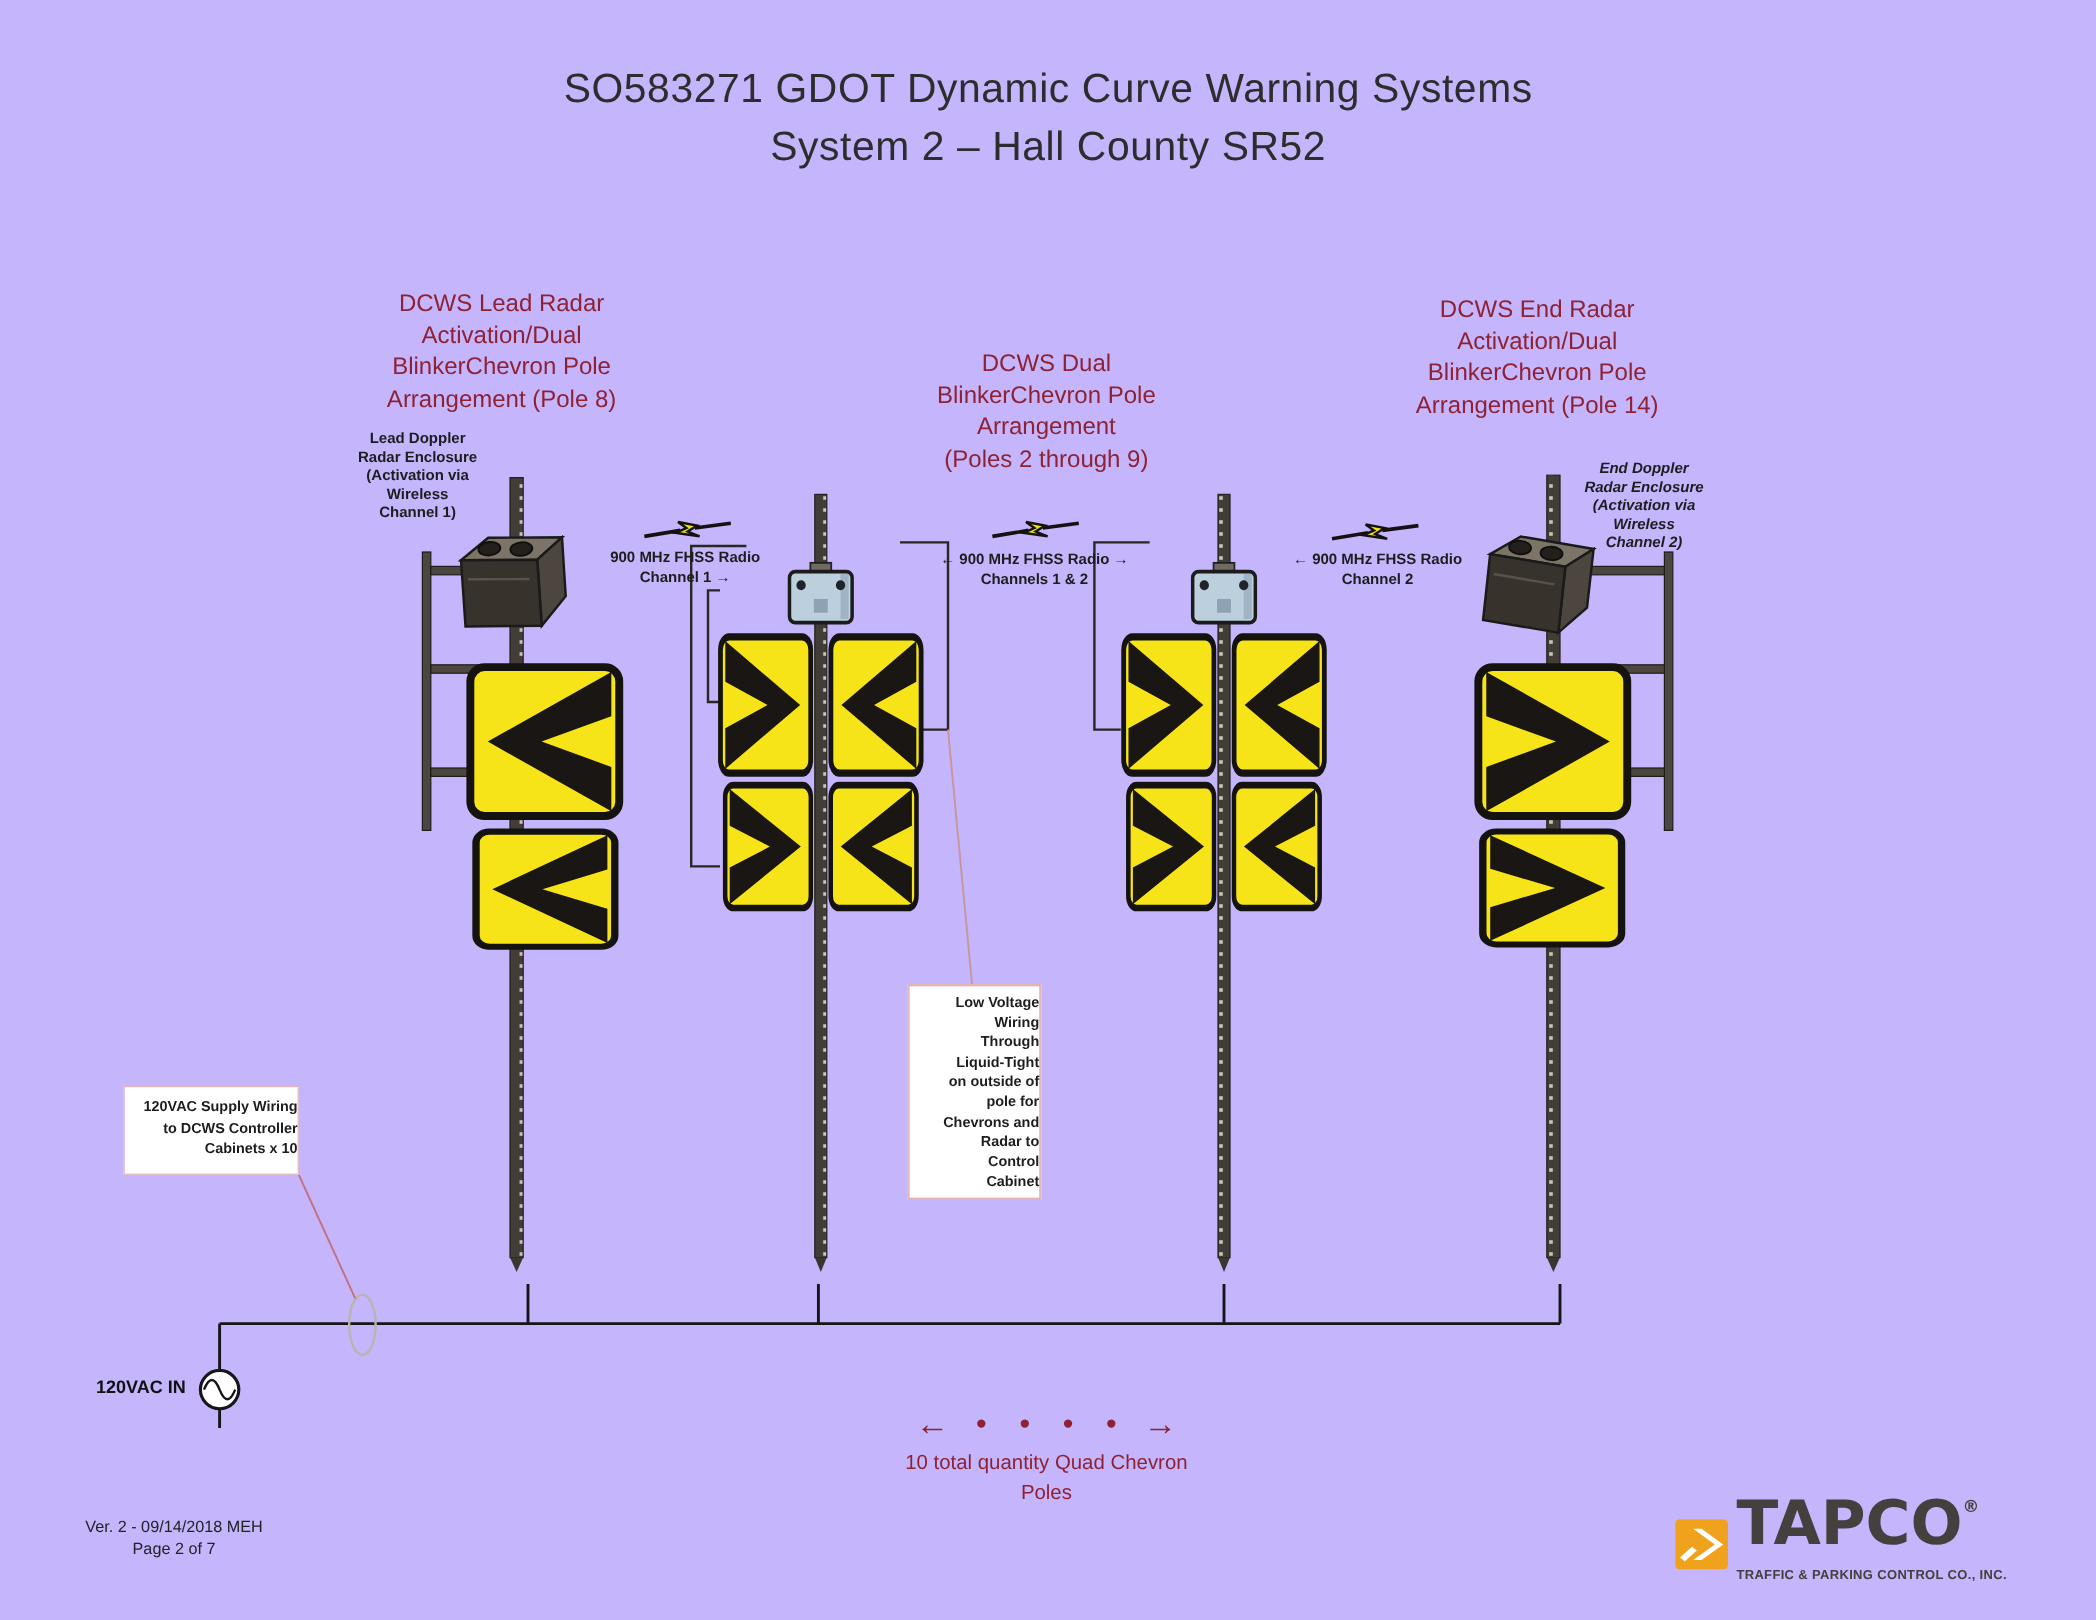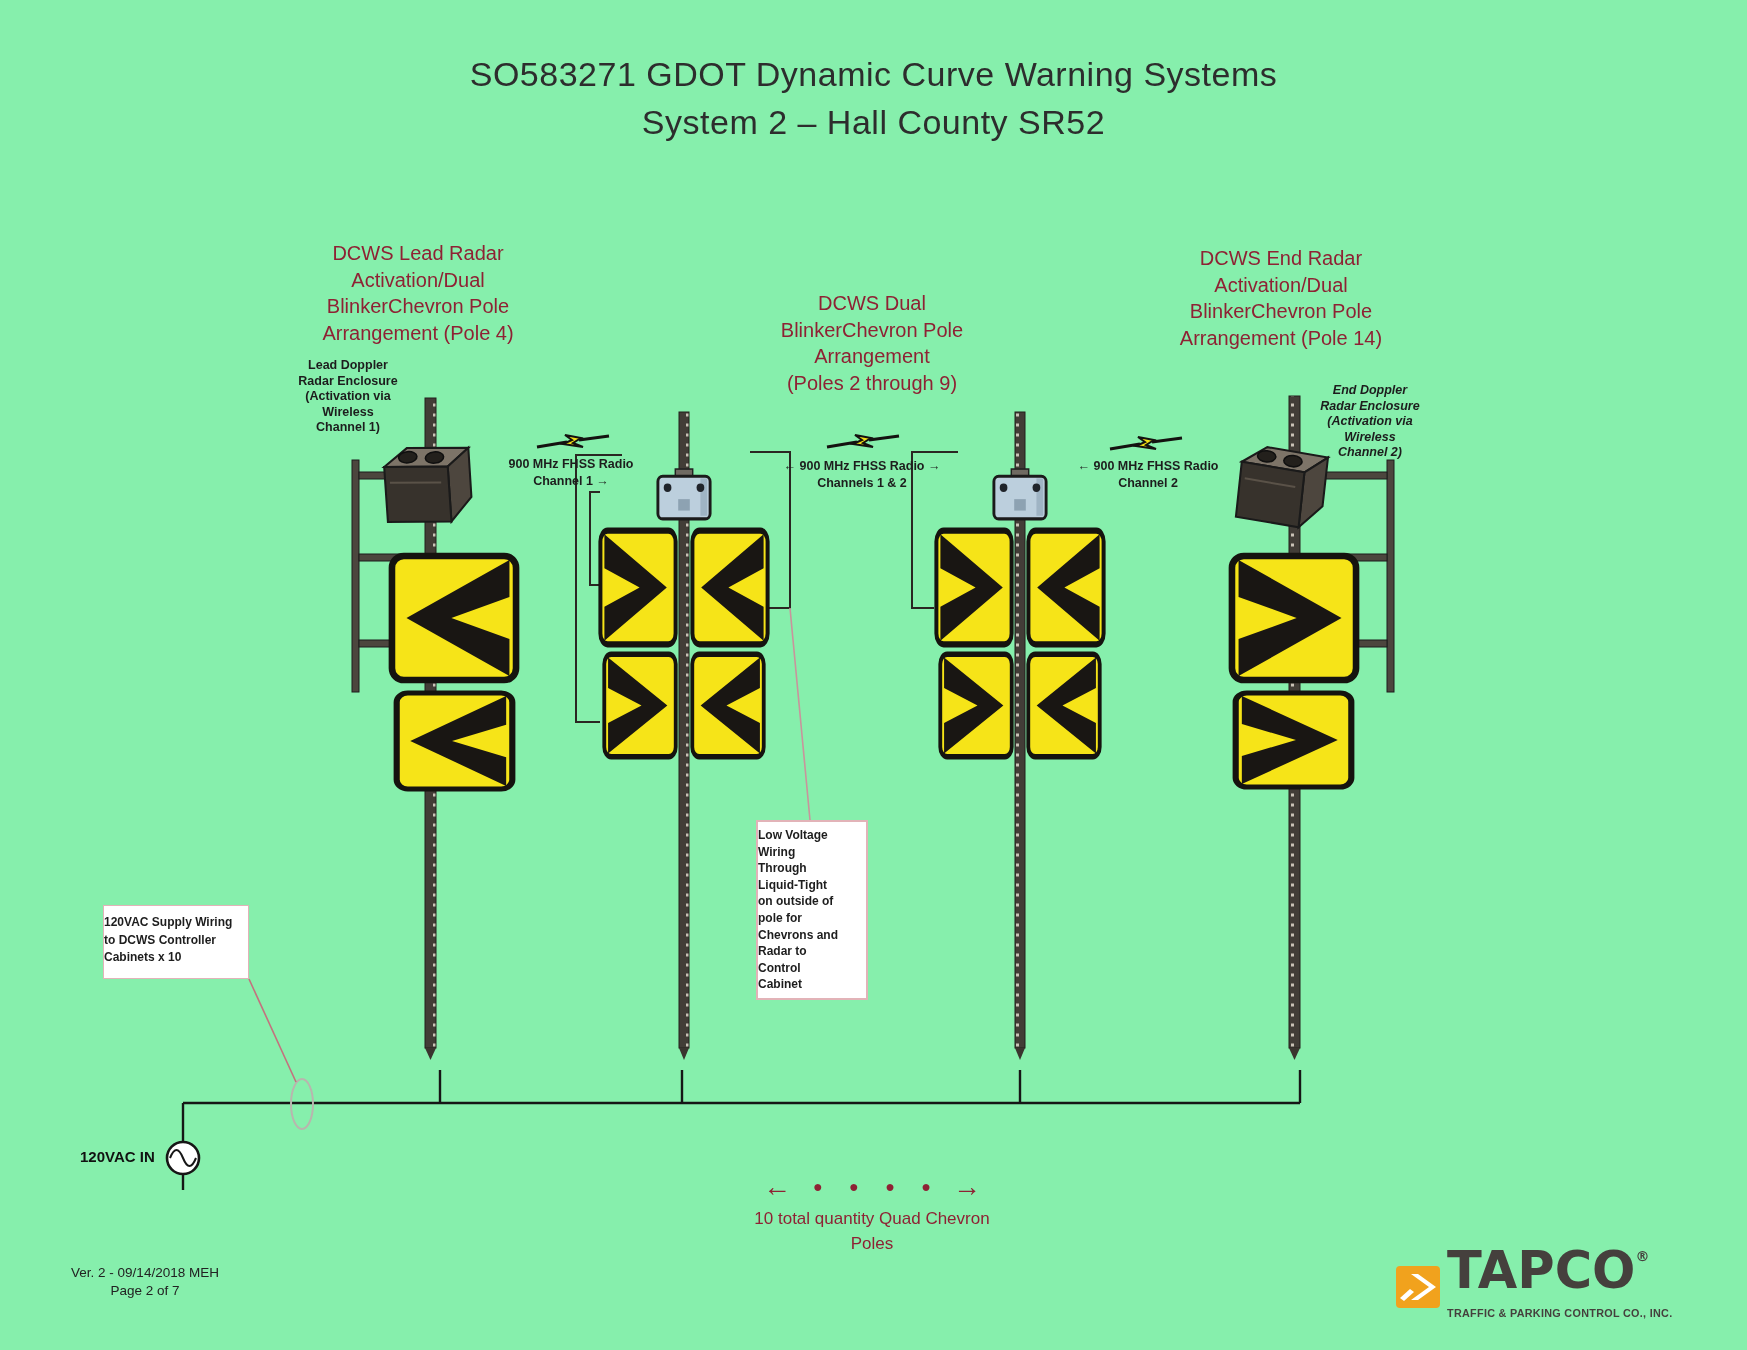--- a/index.html
+++ b/index.html
@@ -1,35 +1,35 @@
 <!DOCTYPE html>
 <html><head>
 <meta charset="utf-8">
 <style>
   html,body{margin:0;padding:0;background:#e8e8e8;}
-  .page{position:relative;width:1747px;height:1350px;background:#86efac;
+  .page{position:relative;width:1747px;height:1350px;background:#c4b5fd;
         font-family:"Liberation Sans",sans-serif;overflow:hidden;margin:0 auto;}
   .abs{position:absolute;}
   .preline{white-space:pre-line;}
   .diagram{position:absolute;left:0;top:0;}
   .title{left:0;right:0;top:50px;text-align:center;color:#2d2d2d;
          font-size:34px;line-height:48px;font-weight:400;letter-spacing:0.5px;}
   .hdg{color:#8e2234;font-size:20px;line-height:26.5px;font-weight:400;text-align:center;}
   .h1{left:268px;top:240px;width:300px;}
   .h2{left:722px;top:290px;width:300px;}
   .h3{left:1131px;top:245px;width:300px;}
   .note{color:#1d1d1d;font-size:12.5px;line-height:15.5px;font-weight:700;text-align:center;}
   .lead-note{left:263px;top:358px;width:170px;}
   .end-note{left:1285px;top:383px;width:170px;font-style:italic;}
   .radio{color:#1d1d1d;font-size:12.5px;line-height:17px;font-weight:700;text-align:center;}
   .r1{left:481px;top:456px;width:180px;}
   .r2{left:772px;top:458px;width:180px;}
   .r3{left:1058px;top:458px;width:180px;}
   .callout{background:#ffffff;border:2px solid #e2b3b8;color:#1d1d1d;font-weight:700;
-           text-align:left;box-sizing:border-box;}
+           text-align:right;box-sizing:border-box;}
   .lowv{left:756px;top:820px;width:112px;height:180px;font-size:12px;line-height:16.6px;padding-top:5px;}
   .supply{left:103px;top:905px;width:146px;height:74px;font-size:12px;line-height:17.5px;
           padding-top:8px;border-width:1.5px;}
   .vacin{left:80px;top:1148px;width:92px;font-size:15px;font-weight:700;color:#111;text-align:left;}
   .seq{left:740px;top:1172px;width:264px;display:flex;align-items:center;justify-content:center;
        gap:22px;color:#8e2234;}
   .seq .arr{font-size:28px;line-height:30px;font-weight:700;}
   .seq .dots{font-size:16px;word-spacing:22px;line-height:30px;}
   .total{left:700px;top:1206px;width:344px;text-align:center;color:#8e2234;
          font-size:17px;line-height:25px;}
@@ -164,21 +164,21 @@
   </svg>
 
   <div class="abs title">
     <div>SO583271 GDOT Dynamic Curve Warning Systems</div>
     <div>System 2 – Hall County SR52</div>
   </div>
 
   <div class="abs hdg h1 preline">DCWS Lead Radar
 Activation/Dual
 BlinkerChevron Pole
-Arrangement (Pole 4)</div>
+Arrangement (Pole 8)</div>
   <div class="abs hdg h2 preline">DCWS Dual
 BlinkerChevron Pole
 Arrangement
 (Poles 2 through 9)</div>
   <div class="abs hdg h3 preline">DCWS End Radar
 Activation/Dual
 BlinkerChevron Pole
 Arrangement (Pole 14)</div>
 
   <div class="abs note lead-note preline">Lead Doppler

